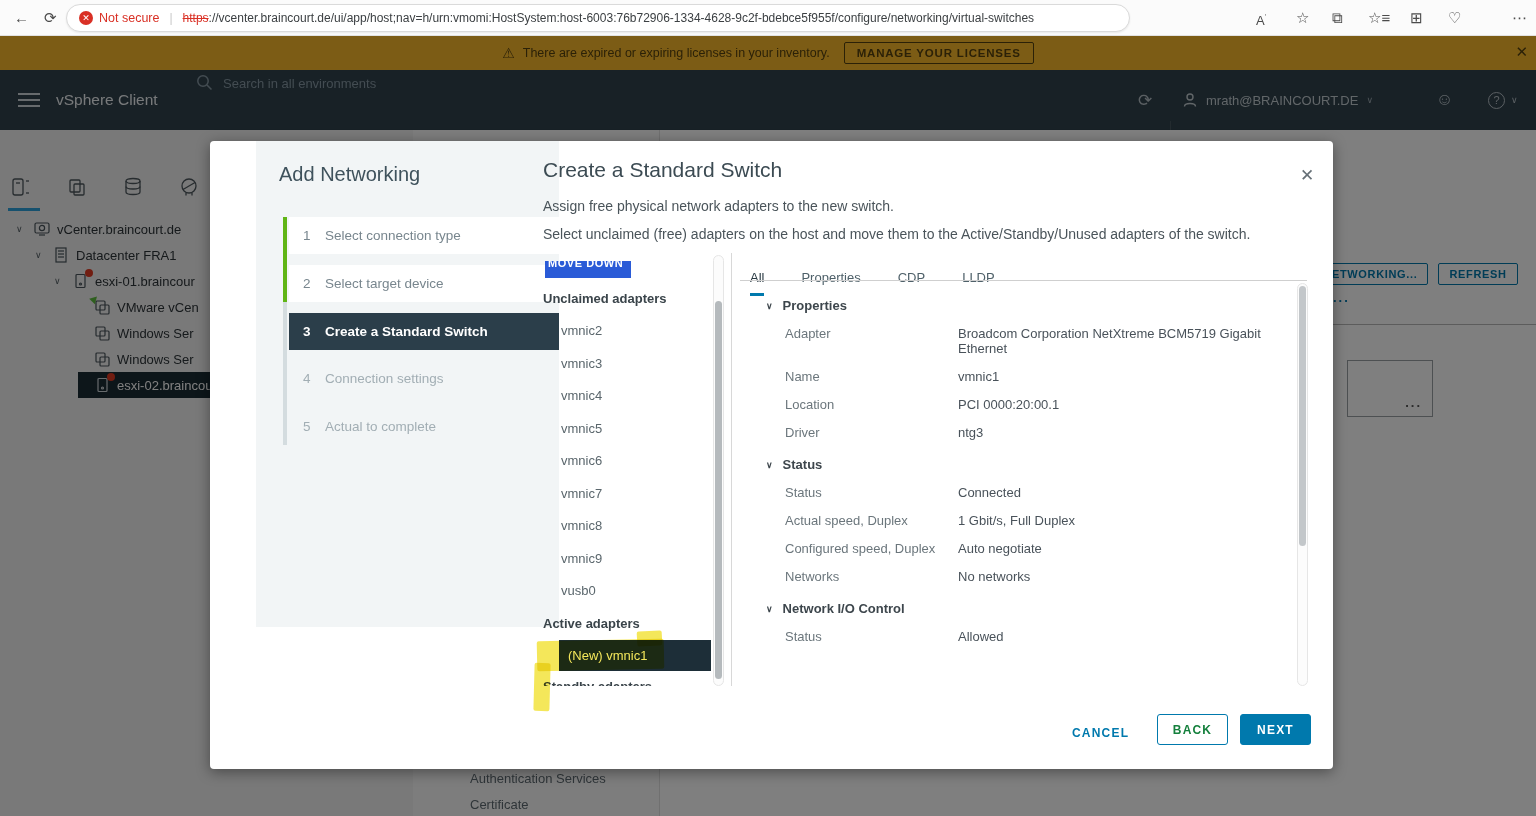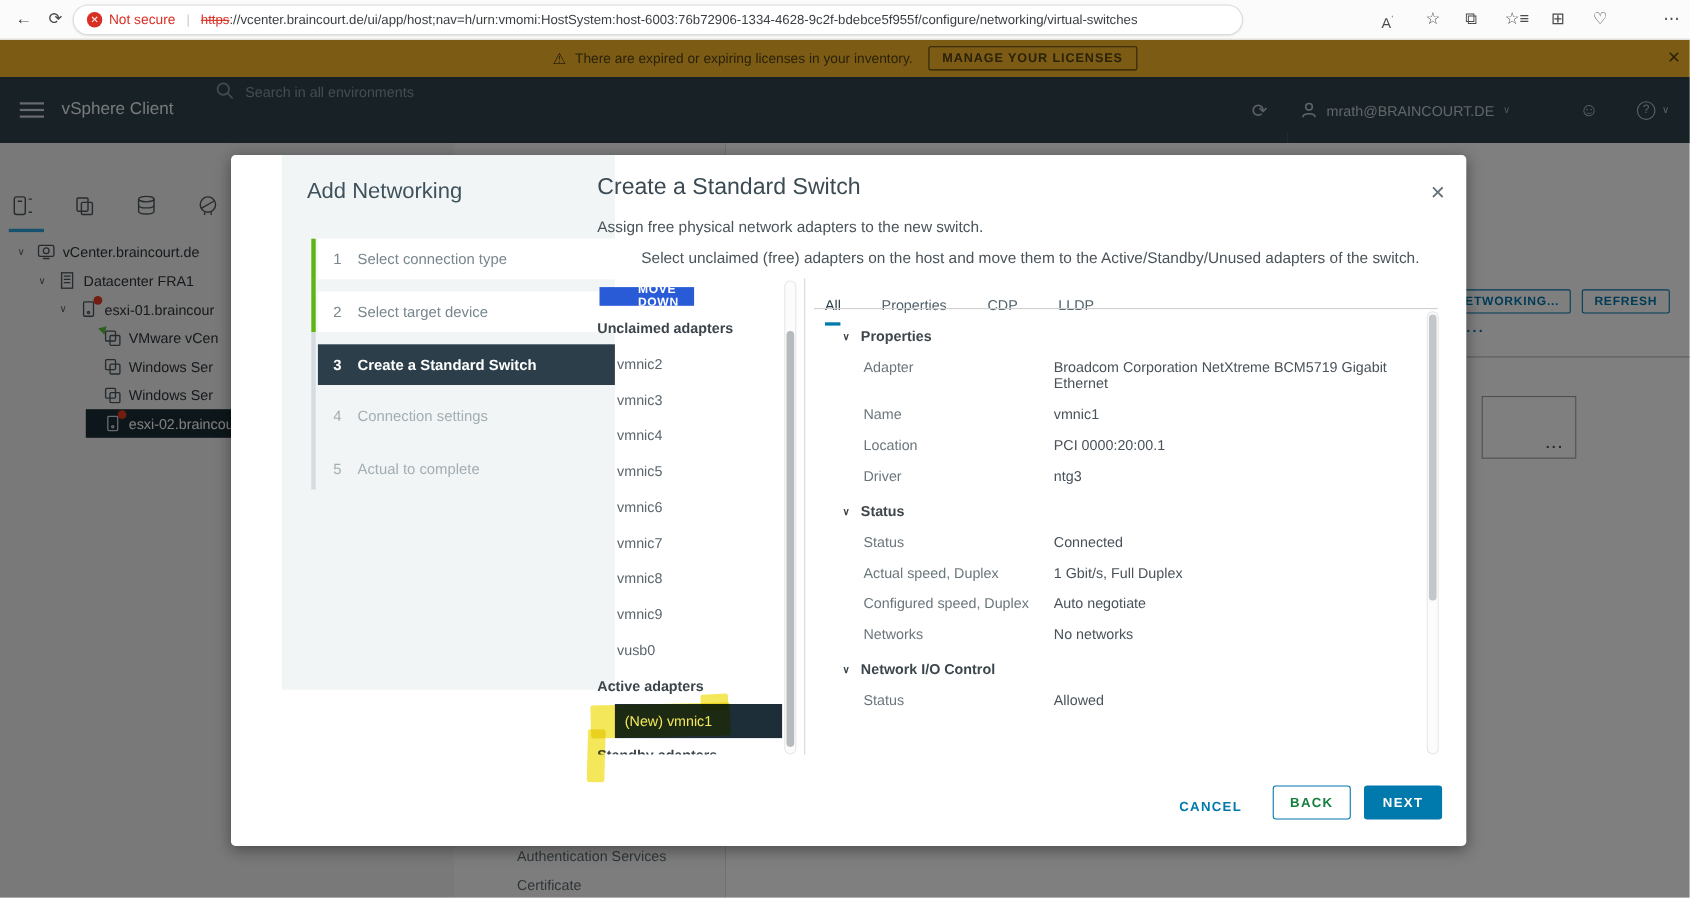--- a/index.html
+++ b/index.html
@@ -102,21 +102,21 @@
 
   #page-title { position:absolute; left:333px; top:17px; font-size:21px; color:#3c4b53; }
   #dlg-close { position:absolute; left:1090px; top:24px; font-size:17px; color:#667077; cursor:pointer; }
   .subline { position:absolute; left:333px; font-size:14px; color:#4a545a; }
 
   
   #adapt-list { position:absolute; left:333px; top:114px; width:170px; height:431px; overflow:hidden; }
   #movedown-chip { position:relative; margin-left:2px; width:86px; height:17px; margin-top:6px;
     background:#2a5bd7; overflow:hidden; }
   #movedown-chip span { display:block; margin-top:-4px; color:#fff; font-size:11px; font-weight:bold;
-    letter-spacing:.05em; padding-left:3px;margin-left:32px; }
+    letter-spacing:.05em; padding-left:3px; }
   .list-h { font-size:13px; font-weight:bold; color:#3a444a; height:20px; }
   #unclaimed-h { margin-top:13px; }
   .aitem { font-size:13px; color:#5a666c; height:20px; margin-left:18px; margin-bottom:12.5px; cursor:pointer;}
   #adapt-list .first { margin-top:12px; }
   #active-h { margin-top:12.5px; position:relative; z-index:2;}
   #selrow { margin-top:4px; margin-left:16px; width:152px; height:31px; background:#1d2e38; color:#fff;
     font-size:13px; display:flex; align-items:center; padding-left:9px; cursor:pointer; }
   #standby-h { margin-top:8px; }
   #list-scroll { position:absolute; left:503px; top:114px; width:11px; height:431px; background:#fcfcfc;
     border:1px solid #e6e6e6; border-radius:6px; }
@@ -363,21 +363,21 @@
       </div>
       <div class="step todo" style="top:267px;">
         <span class="n">5</span>
         <span>Actual to complete</span>
       </div>
     </div>
 
     <div id="page-title">Create a Standard Switch</div>
     <div id="dlg-close">✕</div>
     <div class="subline" style="top:57px;">Assign free physical network adapters to the new switch.</div>
-    <div class="subline" style="top:85px;margin-left:40px;">Select unclaimed (free) adapters on the host and move them to the Active/Standby/Unused adapters of the switch.</div>
+    <div class="subline" style="top:85px;">Select unclaimed (free) adapters on the host and move them to the Active/Standby/Unused adapters of the switch.</div>
 
     <div id="adapt-list">
       <div id="movedown-chip">
         <span>MOVE DOWN</span>
       </div>
       <div class="list-h" id="unclaimed-h">Unclaimed adapters</div>
       <div class="aitem first">vmnic2</div>
       <div class="aitem">vmnic3</div>
       <div class="aitem">vmnic4</div>
       <div class="aitem">vmnic5</div>

